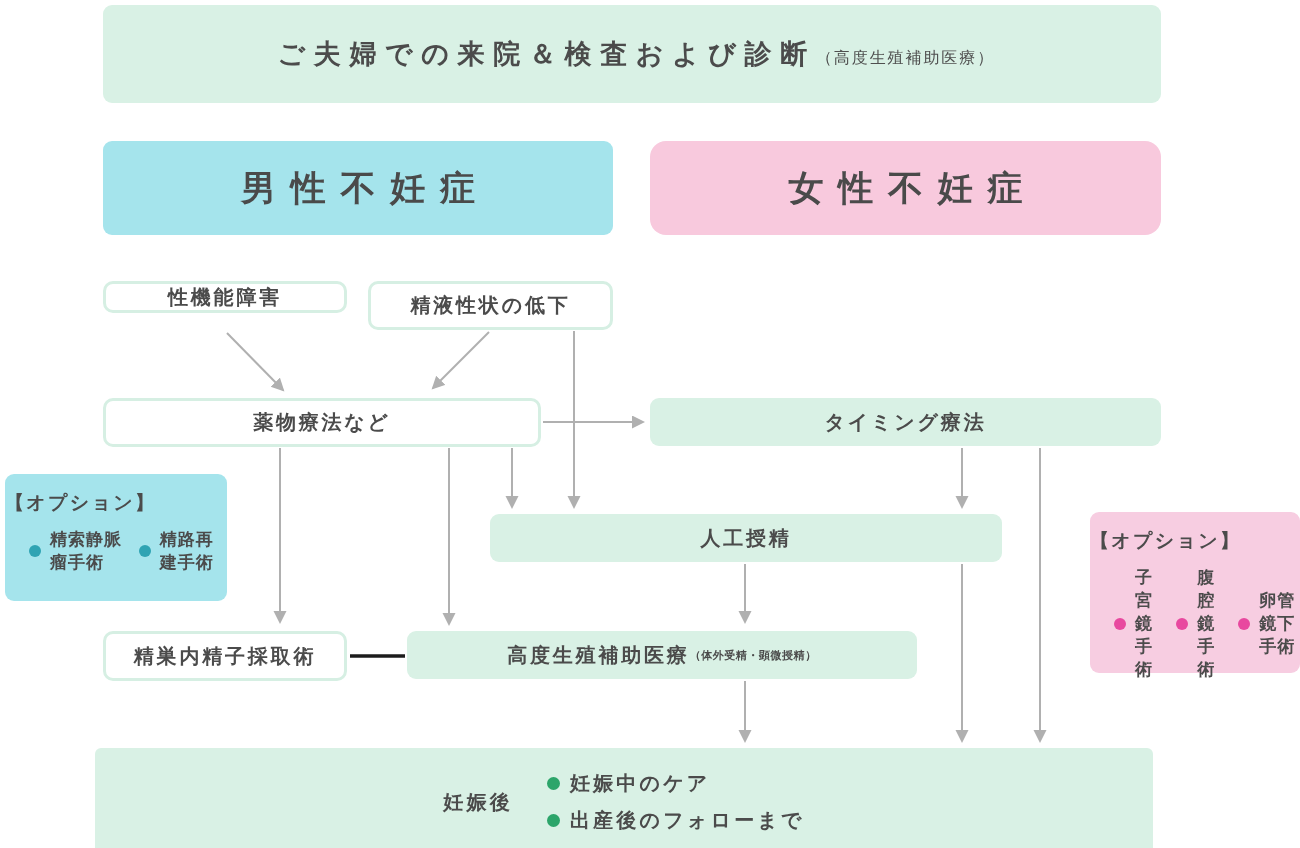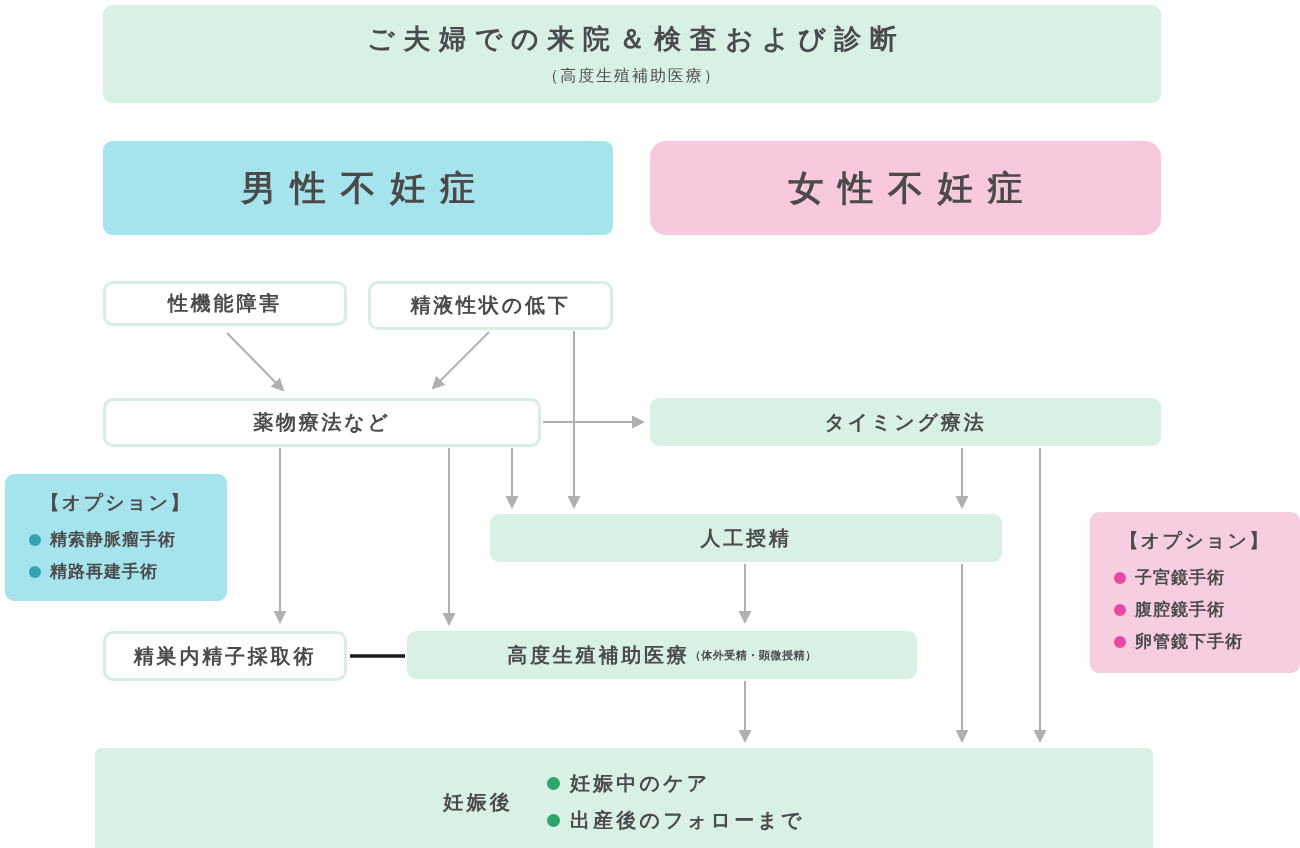--- a/index.html
+++ b/index.html
@@ -2,39 +2,39 @@
 <html lang="ja"><head>
 <meta charset="utf-8">
 <style>
   html,body{margin:0;padding:0;background:#ffffff;}
   .canvas{
     position:relative;width:1300px;height:848px;background:#ffffff;overflow:hidden;
     font-family:"Liberation Sans","DejaVu Sans",sans-serif;color:#4b4b4b;
   }
   .abs{position:absolute;box-sizing:border-box;}
   .center{display:flex;align-items:center;justify-content:center;text-align:center;}
-  .col{display:flex;flex-direction:column;align-items:center;justify-content:center;}
+  .col{display:flex;flex-direction:row;align-items:center;justify-content:center;}
 
   
   .mint{background:#d9f1e5;border-radius:9px;}
   .cyan{background:#a5e4ec;border-radius:9px;}
   .pink{background:#f8c9dd;border-radius:16px;}
   .pink-light{background:#f7cde1;border-radius:9px;}
   .outline{background:#ffffff;border:3px solid #d6efe3;border-radius:10px;}
 
   
   .banner-title{font-size:27px;font-weight:bold;letter-spacing:0.32em;text-indent:0.32em;}
   .banner-sub{font-size:16px;letter-spacing:0.12em;margin-top:9px;color:#4f4f4f;}
   .h-big{font-size:35px;font-weight:bold;letter-spacing:0.42em;text-indent:0.42em;color:#4a4a4a;}
   .node-label{font-size:20px;font-weight:bold;letter-spacing:0.14em;}
   .node-note{font-size:11px;font-weight:bold;letter-spacing:0.05em;}
 
   
-  .opt-title{font-size:19px;font-weight:bold;letter-spacing:0.12em;text-align:center;margin:16px 0 12px 0;}
-  .opt-items{display:flex;flex-direction:column;gap:9px;padding-left:24px;}
+  .opt-title{font-size:19px;font-weight:bold;letter-spacing:0.12em;text-align:left;margin:16px 0 12px 0;}
+  .opt-items{display:flex;flex-direction:row;gap:9px;padding-left:24px;}
   .opt-row{display:flex;align-items:center;gap:9px;font-size:17px;font-weight:bold;letter-spacing:0.06em;}
   .dot{width:12px;height:12px;border-radius:50%;flex:0 0 auto;}
   .dot.teal{background:#2fa3b3;}
   .dot.magenta{background:#e8489f;}
   .dot.green{background:#2ca56a;}
 
   
   .bottom-content{display:flex;align-items:center;justify-content:center;gap:34px;height:100%;}
   .bottom-label{font-size:20px;font-weight:bold;letter-spacing:0.16em;}
   .bottom-items{display:flex;flex-direction:column;gap:10px;}
@@ -83,21 +83,21 @@
   </svg>
 
   <div class="abs mint col" style="left:103px;top:5px;width:1058px;height:98px;">
     <div class="banner-title">ご夫婦での来院＆検査および診断</div>
     <div class="banner-sub">（高度生殖補助医療）</div>
   </div>
 
   <div class="abs cyan center h-big" style="left:103px;top:141px;width:510px;height:94px;">男性不妊症</div>
   <div class="abs pink center h-big" style="left:650px;top:141px;width:511px;height:94px;">女性不妊症</div>
 
-  <div class="abs outline center node-label" style="left:103px;top:281px;width:244px;height:45px;">性機能障害</div>
+  <div class="abs outline center node-label" style="left:103px;top:281px;width:244px;height:32px;">性機能障害</div>
   <div class="abs outline center node-label" style="left:368px;top:281px;width:245px;height:49px;">精液性状の低下</div>
 
   <div class="abs outline center node-label" style="left:103px;top:398px;width:438px;height:49px;">薬物療法など</div>
   <div class="abs mint center node-label" style="left:650px;top:398px;width:511px;height:48px;">タイミング療法</div>
 
   <div class="abs mint center node-label" style="left:490px;top:514px;width:512px;height:48px;">人工授精</div>
 
   <div class="abs cyan" style="left:5px;top:474px;width:222px;height:127px;">
     <div class="opt-title">【オプション】</div>
     <div class="opt-items">

